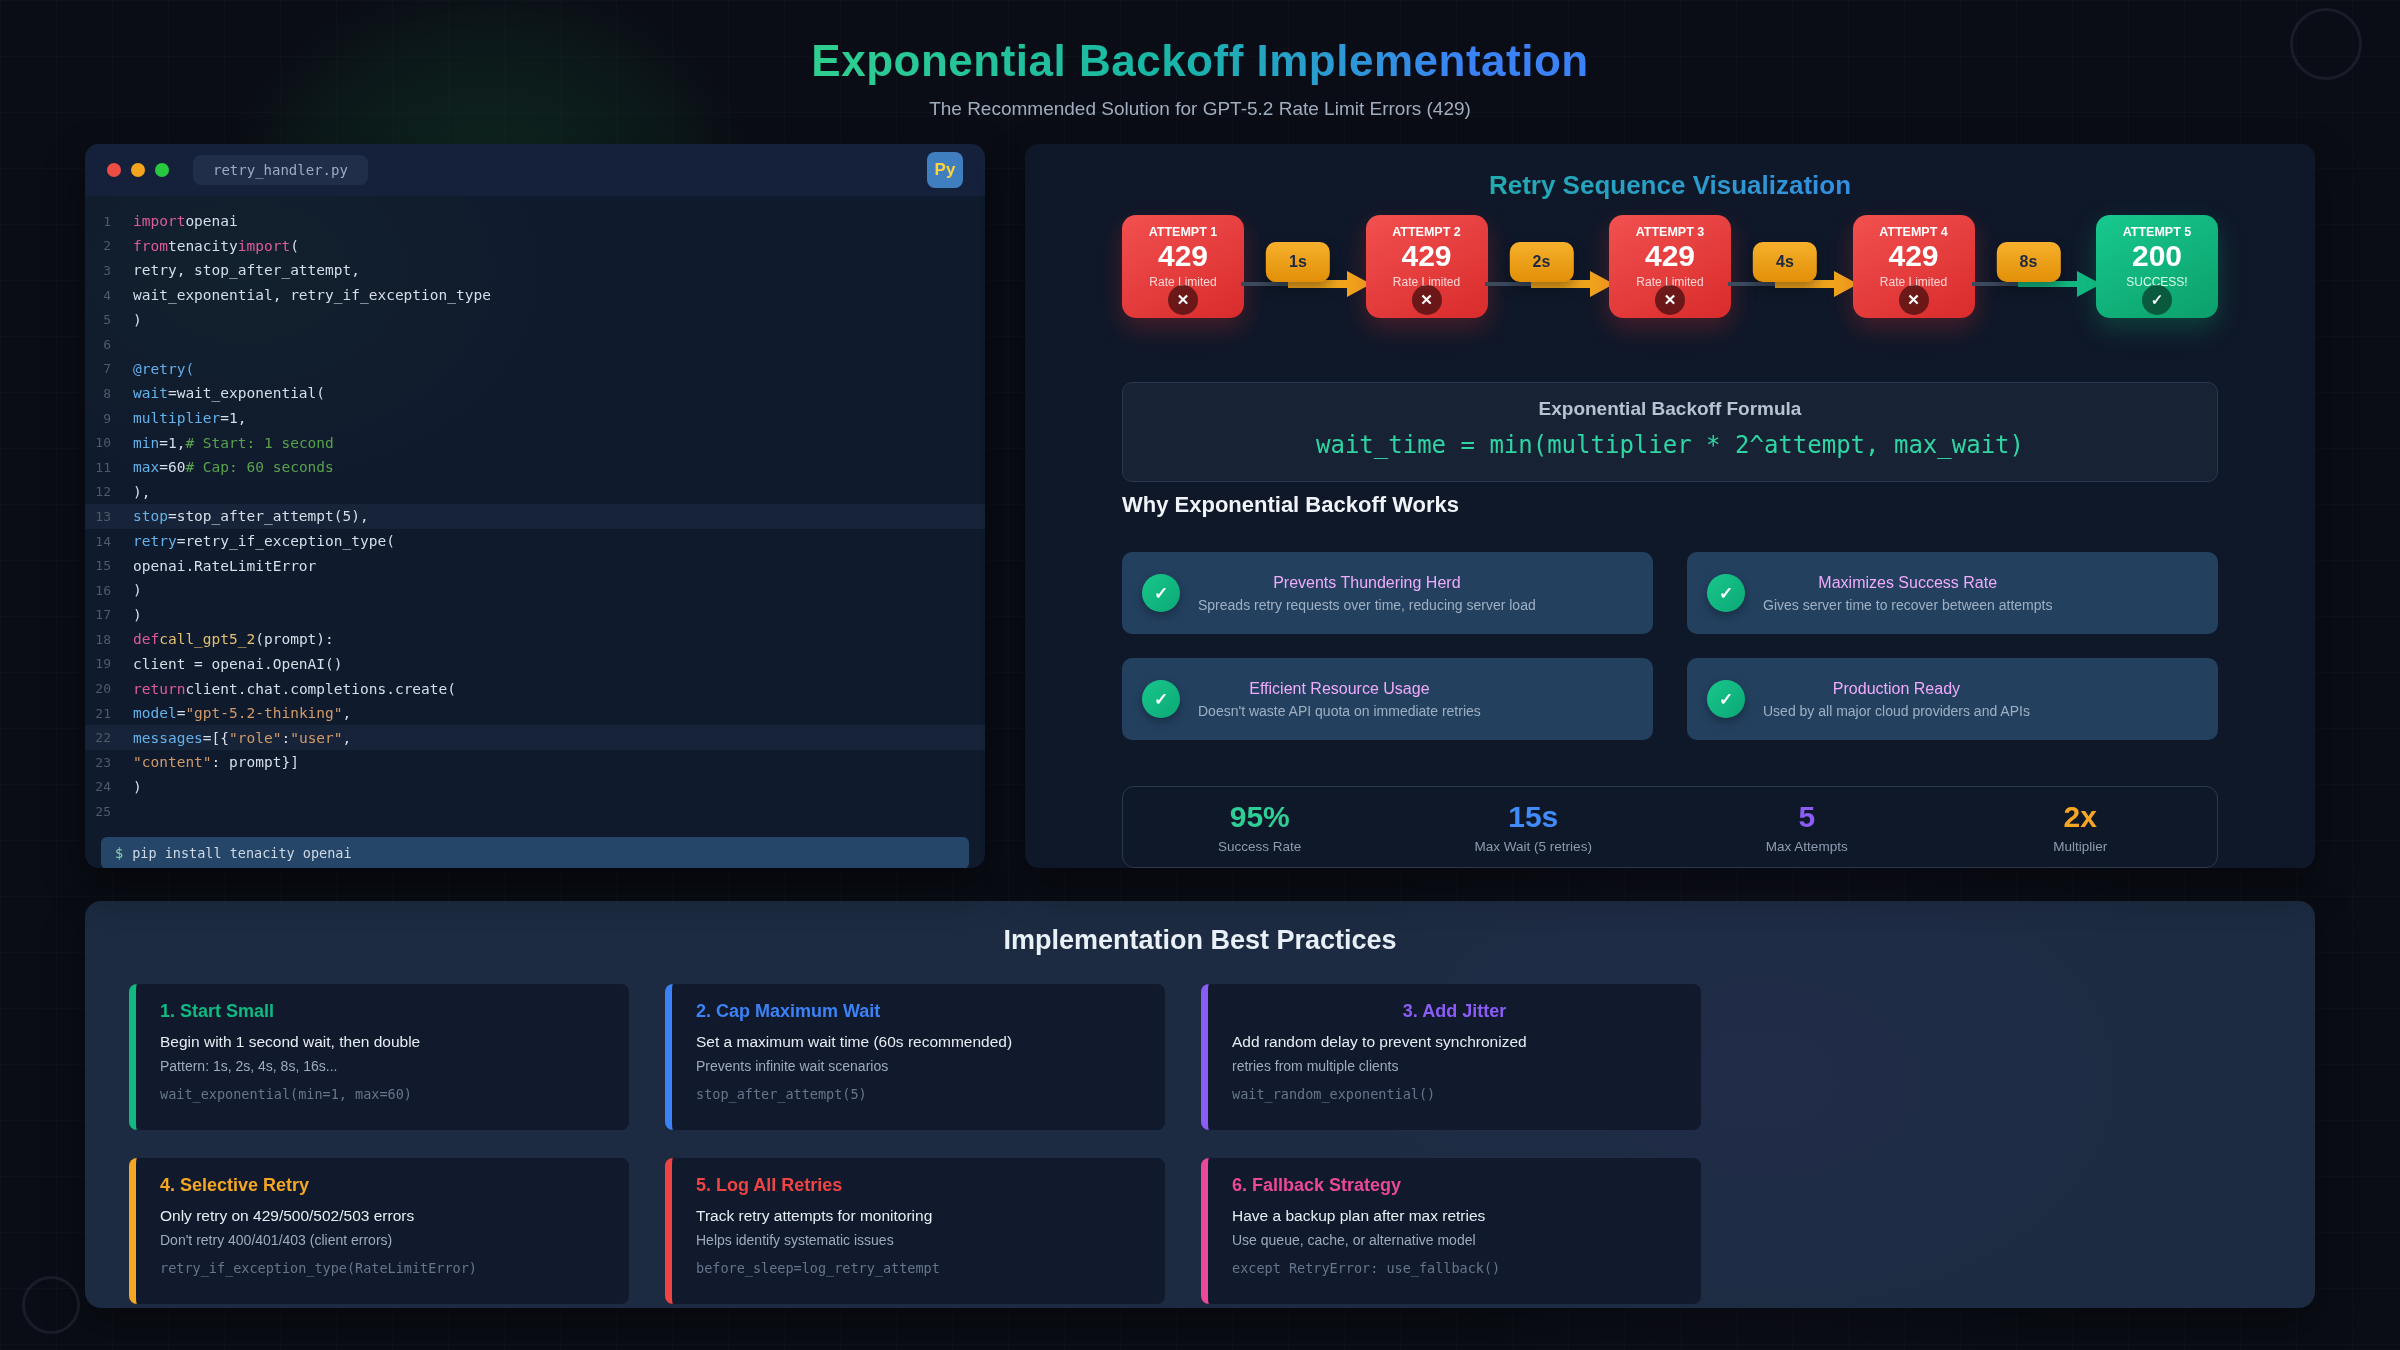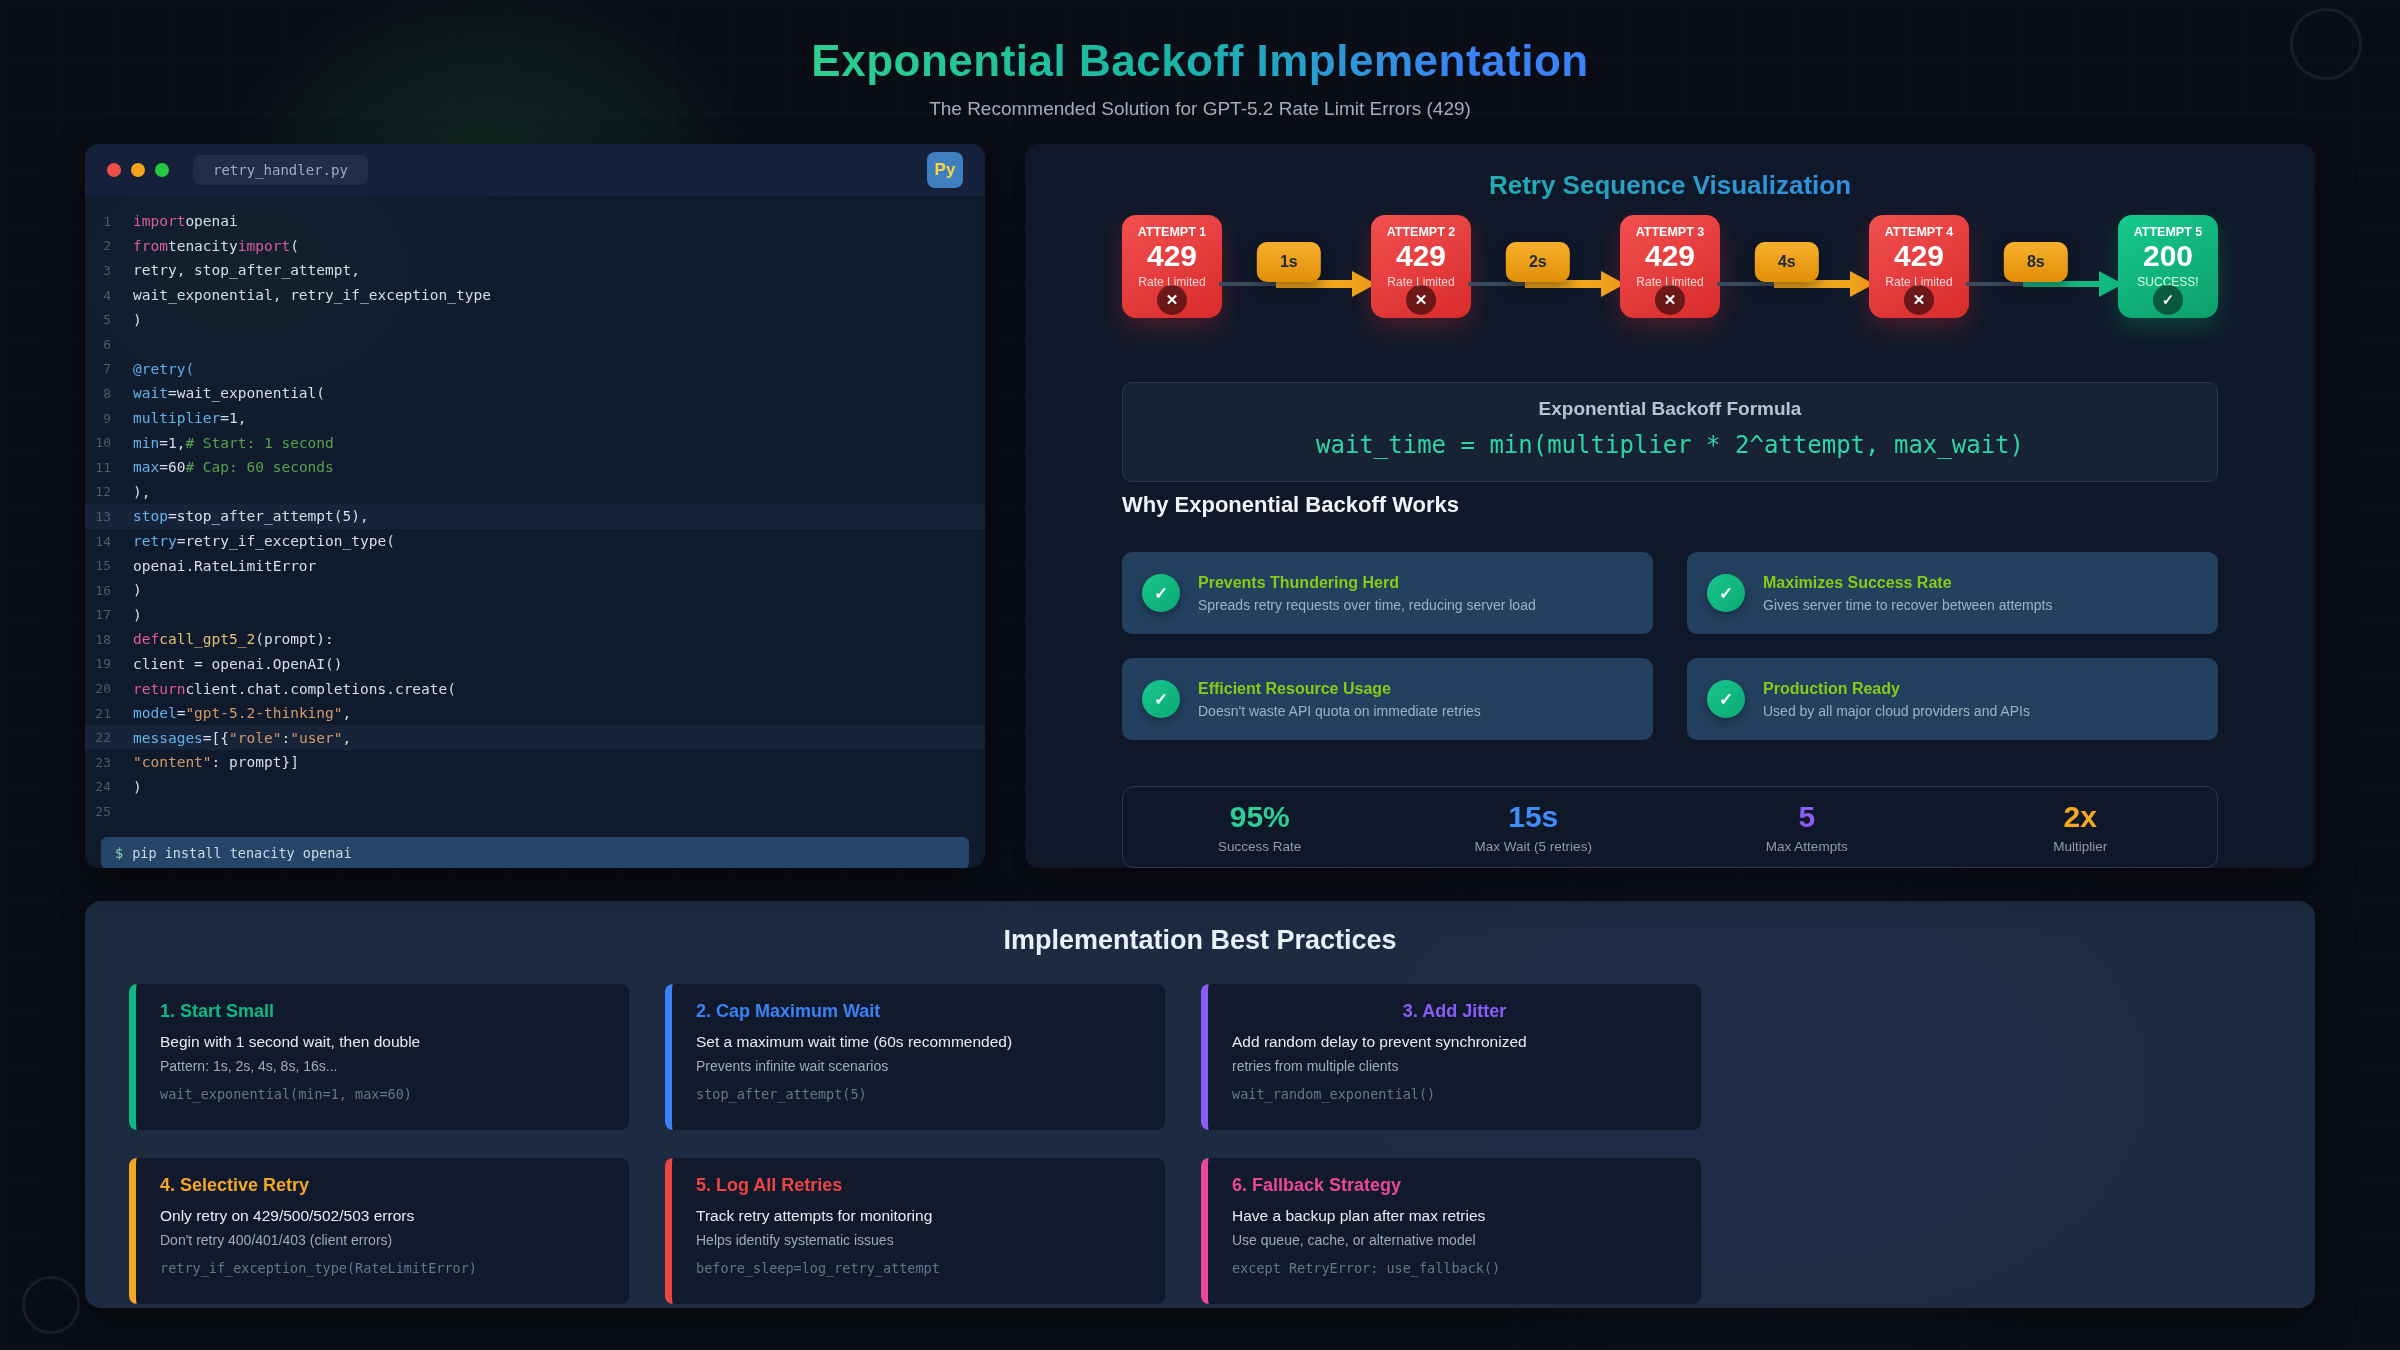--- a/index.html
+++ b/index.html
@@ -52,21 +52,21 @@
       font-family:"DejaVu Sans Mono", monospace; font-size:13.5px; color:#cdd9e5; }
   .terminal .prompt{ color:#8fd3b2; margin-right:9px; }
 
   
   .viz{ flex:1; height:724px; background:#0f1829; border-radius:14px;
       box-shadow:0 18px 40px rgba(0,0,0,0.4); padding:26px 97px 0; position:relative; }
   .viz-title{ text-align:center; font-size:26px; font-weight:bold;
       background:linear-gradient(90deg,#19b89c 20%,#3b82f6 80%);
       -webkit-background-clip:text; background-clip:text; color:transparent; }
   .attempts{ display:flex; align-items:flex-start; margin-top:14px; }
-  .attempt{ width:100px; height:103px; border-radius:14px; flex-shrink:0; position:relative;
+  .attempt{ width:122px; height:103px; border-radius:14px; flex-shrink:0; position:relative;
       text-align:center; color:#fff; }
   .attempt.fail{ background:linear-gradient(150deg,#f25050,#d92b2b);
       box-shadow:0 10px 24px rgba(217,43,43,0.28); }
   .attempt.success{ background:linear-gradient(150deg,#17c98e,#0c9f6b);
       box-shadow:0 10px 24px rgba(14,160,108,0.3); }
   .a-label{ font-size:12.5px; font-weight:bold; margin-top:10px; }
   .a-code{ font-size:30px; font-weight:bold; line-height:1.12; }
   .a-status{ font-size:12px; margin-top:2px; }
   .attempt.fail .a-status{ color:#ffd6d6; } .attempt.success .a-status{ color:#d9ffe9; }
   .a-badge{ position:absolute; bottom:3px; left:50%; transform:translateX(-50%);
@@ -90,21 +90,21 @@
   .formula{ margin-top:64px; height:100px; background:#182235; border:1px solid #2a3650;
       border-radius:10px; text-align:center; padding-top:15px; }
   .f-title{ font-size:19px; font-weight:bold; color:#b7c2d2; }
   .f-expr{ margin-top:11px; font-family:"DejaVu Sans Mono", monospace; font-size:24px; color:#2fd6a3; }
   .why-heading{ margin-top:10px; font-size:22px; font-weight:bold; color:#f0f4f9; }
   .benefits{ margin-top:34px; display:grid; grid-template-columns:1fr 1fr; gap:24px 34px; }
   .b-card{ height:82px; background:#23405f; border-radius:10px; display:flex; align-items:center; padding:0 20px; }
   .b-icon{ width:38px; height:38px; border-radius:50%; flex-shrink:0; margin-right:18px;
       background:linear-gradient(135deg,#18c78c,#0ca875); color:#fff; font-size:17px; font-weight:bold;
       display:flex; align-items:center; justify-content:center; box-shadow:0 4px 10px rgba(0,0,0,0.3); }
-  .b-title{ font-size:16px; font-weight:bold; color:#84cc16; }
+  .b-title{ font-size:16px; font-weight:normal; color:#f0abfc;text-align:center; }
   .b-desc{ font-size:14px; color:#9fb0c4; margin-top:5px; }
   .statsbar{ margin-top:46px; height:82px; border:1px solid #2b3850; border-radius:12px;
       display:flex; align-items:center; }
   .stat{ flex:1; text-align:center; }
   .stat-value{ font-size:30px; font-weight:bold; }
   .stat-label{ font-size:13.5px; color:#8d9bb0; margin-top:5px; }
 
   
   .practices{ margin:33px 85px 0; height:407px; background:#1c2b41; border-radius:16px;
       box-shadow:0 18px 40px rgba(0,0,0,0.35); }

